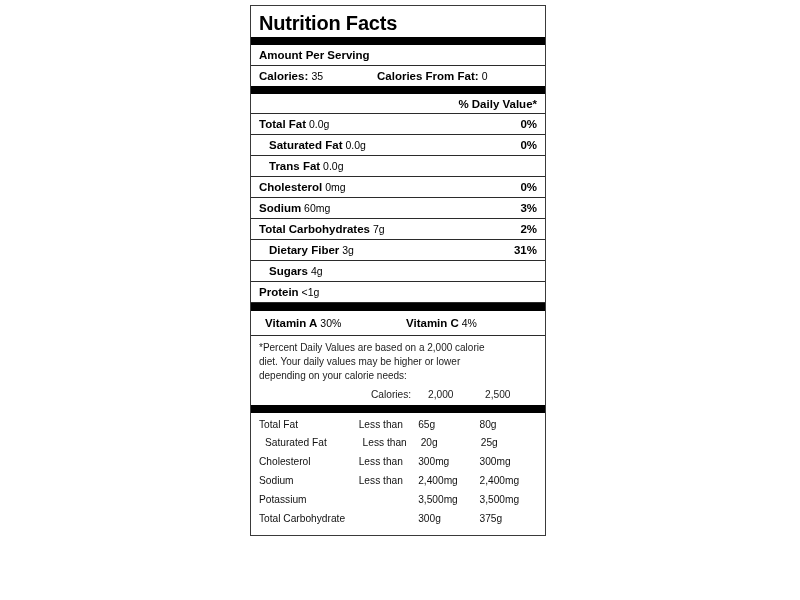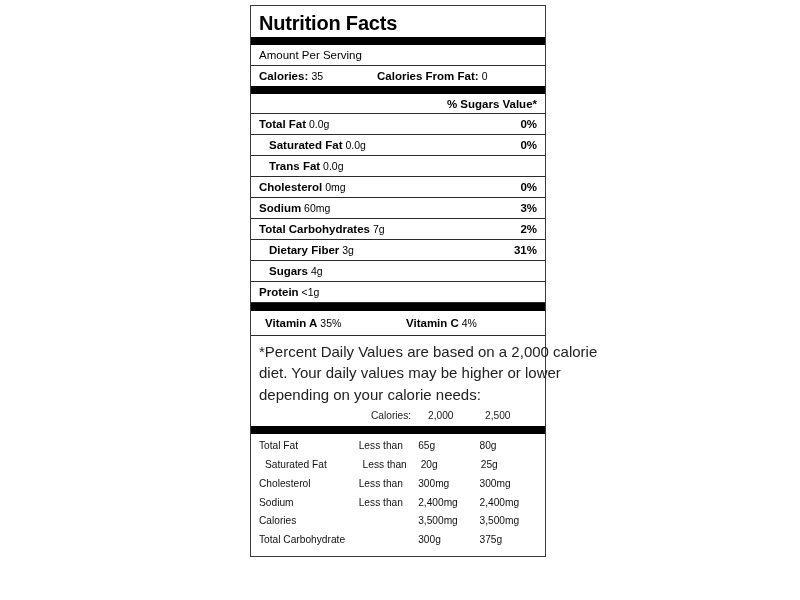--- a/index.html
+++ b/index.html
@@ -27,21 +27,21 @@
   .serv{font-size:11.5px;line-height:1.45;padding-bottom:5px;}
   .serv div{white-space:nowrap;}
   .serv b{font-weight:bold;font-size:11.5px;}
   .serv .v{font-weight:normal;font-size:10.5px;color:#111;}
 
   .bar{height:8px;background:#000;}
 
   .rowline{border-bottom:1px solid #2b2b2b;}
 
   .aps{
-    font-size:11.5px;font-weight:normal;padding:4px 0 4px 0;
+    font-size:11.5px;font-weight:bold;padding:4px 0 4px 0;
   }
 
   .cal{
     font-size:11.5px;font-weight:bold;padding:4px 0 4px 0;
     display:flex;
   }
   .cal .c1{width:118px;}
   .cal .v{font-weight:normal;font-size:10.5px;}
 
   .dvhead{
@@ -60,21 +60,21 @@
 
   .vrow{
     display:flex;font-size:11.5px;padding:6px 0 6px 0;
   }
   .vrow .cell{width:50%;font-weight:bold;white-space:nowrap;}
   .vrow .cell .amt{font-weight:normal;font-size:10.5px;}
   .vrow .cell:first-child{padding-left:6px;}
   .vrow .cell:last-child{padding-left:10px;}
 
   .note{
-    font-size:15px;line-height:1.42;color:#222;
+    font-size:10px;line-height:1.42;color:#222;
     padding:5px 0 2px 0;
   }
   .noteline{white-space:nowrap;}
 
   .calhdr{
     display:flex;font-size:10.2px;color:#222;
     padding:3px 0 5px 0;
   }
   .calhdr .lbl{width:112px;}
   .calhdr .h{width:57px;text-align:left;}
@@ -114,21 +114,21 @@
         <div>
           <span>Calories From Fat:</span>
           <span class="v">0</span>
         </div>
       </div>
     </div>
 
     <div class="bar"></div>
 
     <div class="pad rowline">
-      <div class="dvhead">% Sugars Value*</div>
+      <div class="dvhead">% Daily Value*</div>
     </div>
 
     <div id="nutrient-rows">
         <div class="pad rowline">
           <div class="nrow">
             <div class="nm">Total Fat<span class="amt"> 0.0g</span></div>
             <div class="pct">0%</div>
           </div>
         </div>
         <div class="pad rowline">
@@ -179,21 +179,21 @@
             <div class="pct"></div>
           </div>
         </div>
       </div>
 
     <div class="bar"></div>
 
     <div id="vitamin-rows">
         <div class="pad rowline">
           <div class="vrow">
-            <div class="cell"><span>Vitamin A</span><span class="amt"> 35%</span></div>
+            <div class="cell"><span>Vitamin A</span><span class="amt"> 30%</span></div>
             <div class="cell"><span>Vitamin C</span><span class="amt"> 4%</span></div>
           </div>
         </div>
       </div>
 
     <div class="pad">
       <div class="note" id="footnote-lines">
           <div class="noteline">*Percent Daily Values are based on a 2,000 calorie</div>
           <div class="noteline">diet. Your daily values may be higher or lower</div>
           <div class="noteline">depending on your calorie needs:</div>
@@ -228,21 +228,21 @@
             <div class="c-a">300mg</div>
             <div class="c-b">300mg</div>
           </div>
           <div class="refrow">
             <div class="c-name">Sodium</div>
             <div class="c-lt">Less than</div>
             <div class="c-a">2,400mg</div>
             <div class="c-b">2,400mg</div>
           </div>
           <div class="refrow">
-            <div class="c-name">Calories</div>
+            <div class="c-name">Potassium</div>
             <div class="c-lt"></div>
             <div class="c-a">3,500mg</div>
             <div class="c-b">3,500mg</div>
           </div>
           <div class="refrow">
             <div class="c-name">Total Carbohydrate</div>
             <div class="c-lt"></div>
             <div class="c-a">300g</div>
             <div class="c-b">375g</div>
           </div>

